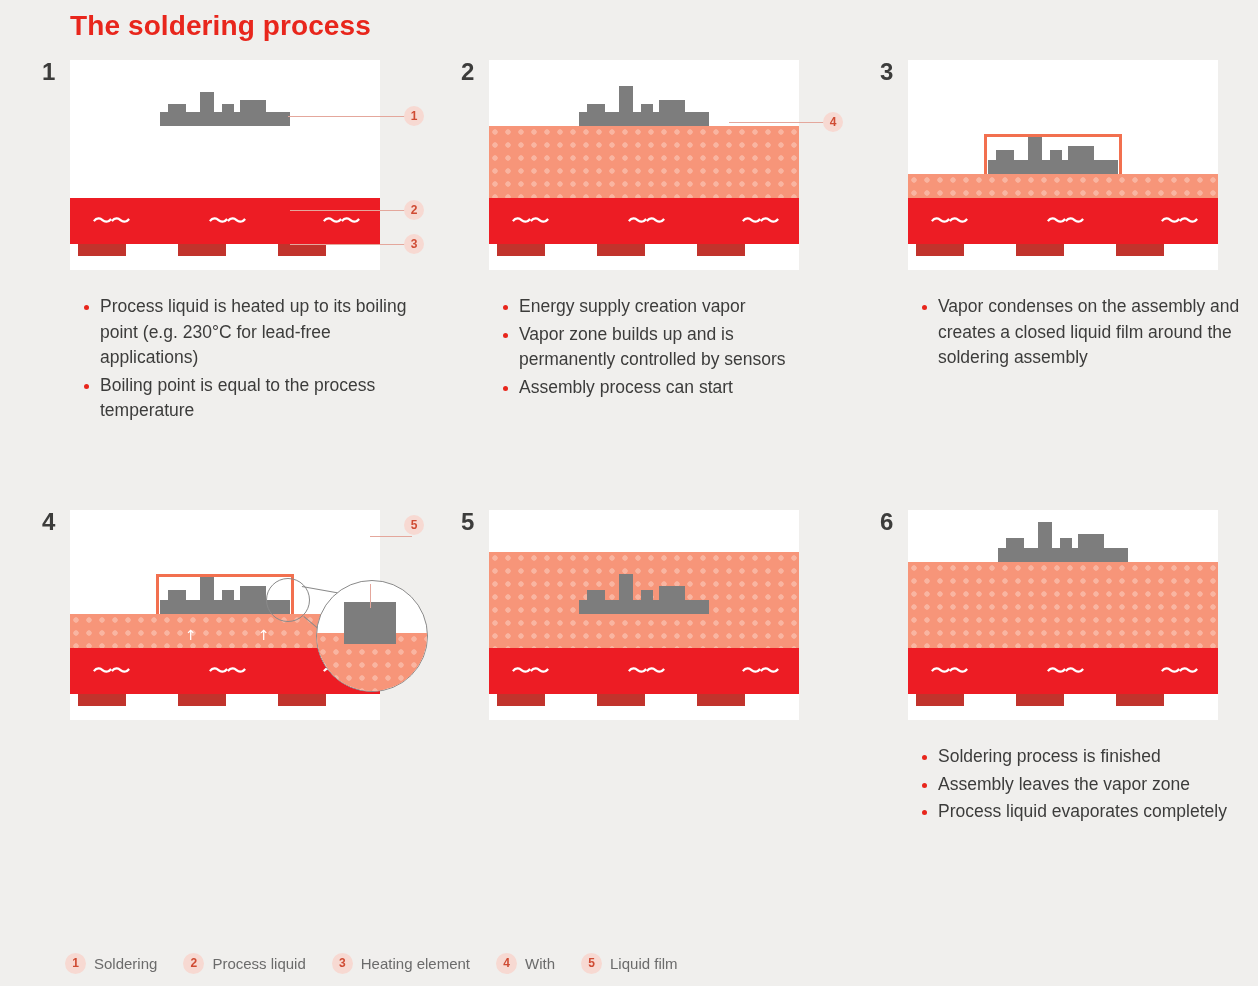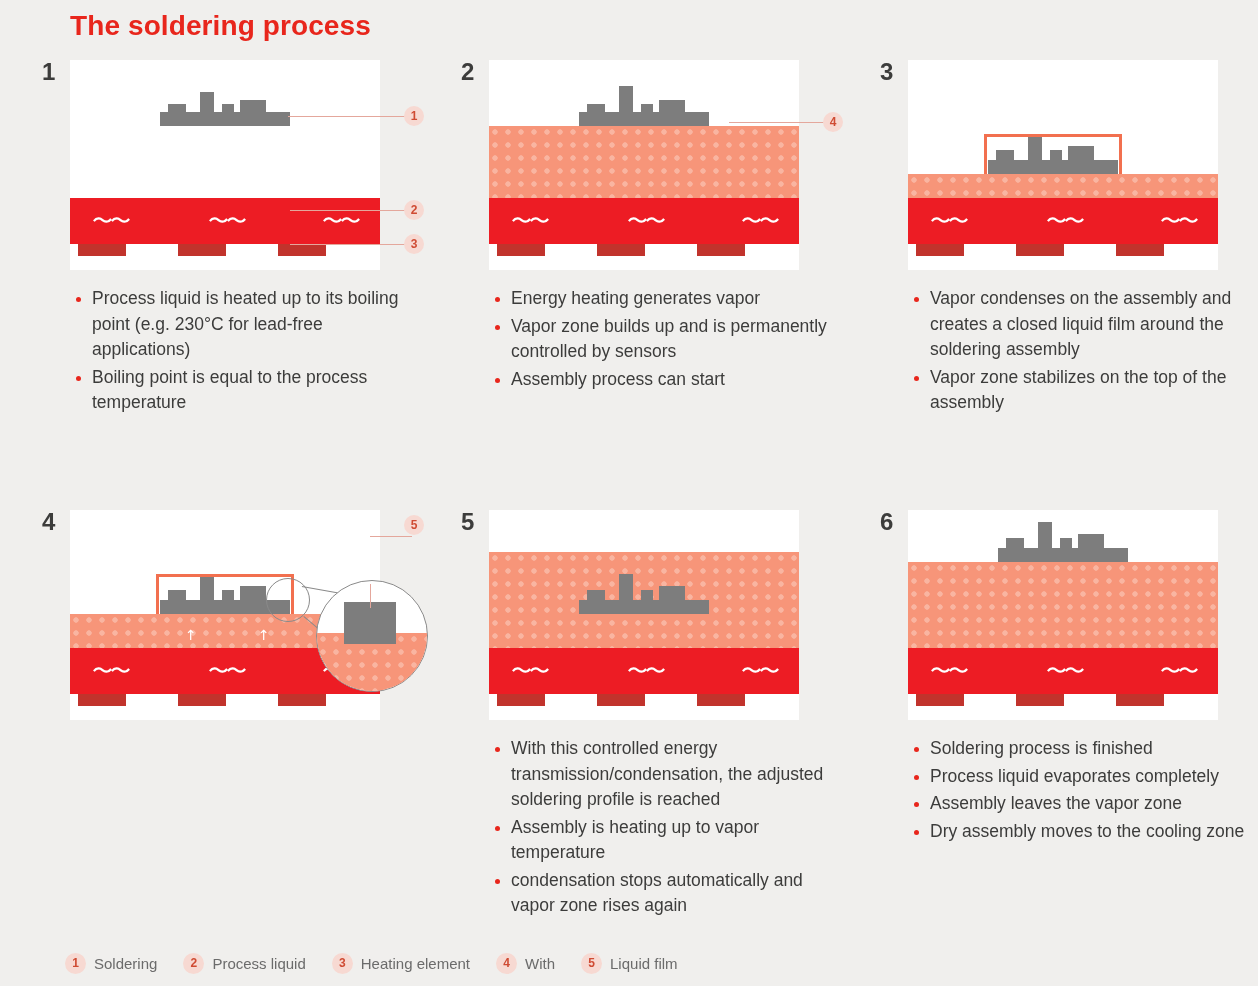--- a/index.html
+++ b/index.html
@@ -140,21 +140,21 @@
     line-height:20px;
   }
   
   .bullets{
     position:absolute;
     left:70px;
     top:232px;
     width:350px;
   }
   ul.blist{
-    margin:4px;padding:0;list-style:none;
+    margin:12px;padding:0;list-style:none;
   }
   ul.blist li{
     position:relative;
     padding-left:18px;
     font-size:17.5px;
     line-height:25.5px;
     color:#3c3c3b;
     margin-bottom:2px;
   }
   ul.blist li:before{
@@ -307,21 +307,21 @@
             <div class="foot" style="left:8px; width:48px;"></div>
             <div class="foot" style="left:108px; width:48px;"></div>
             <div class="foot" style="left:208px; width:48px;"></div>
           </div>
           <div class="callout-line" style="left:240px; top:62px; width:100px;"></div>
           <div class="callout" style="left:334px; top:52px;">4</div>
         </div>
       </div>
       <div class="bullets">
         <ul class="blist">
-          <li>Energy heating generates vapor</li>
+          <li>Energy supply creation vapor</li>
           <li>Vapor zone builds up and is permanently controlled by sensors</li>
           <li>Assembly process can start</li>
         </ul>
       </div>
     </div>
 
     <div class="cell" style="height:450px;">
       <div class="num">3</div>
       <div class="figwrap">
         <div class="fig">
@@ -343,21 +343,20 @@
           <div class="feet">
             <div class="foot" style="left:8px; width:48px;"></div>
             <div class="foot" style="left:108px; width:48px;"></div>
             <div class="foot" style="left:208px; width:48px;"></div>
           </div>
         </div>
       </div>
       <div class="bullets">
         <ul class="blist">
           <li>Vapor condenses on the assembly and creates a closed liquid film around the soldering assembly</li>
-          <li>Vapor zone stabilizes on the top of the assembly</li>
         </ul>
       </div>
     </div>
   </div>
 
   <div class="row">
 
     <div class="cell" style="height:430px;">
       <div class="num">4</div>
       <div class="figwrap">
@@ -422,27 +421,20 @@
             <span class="coil c2">〜〜</span>
             <span class="coil c3">〜〜</span>
           </div>
           <div class="feet">
             <div class="foot" style="left:8px; width:48px;"></div>
             <div class="foot" style="left:108px; width:48px;"></div>
             <div class="foot" style="left:208px; width:48px;"></div>
           </div>
         </div>
       </div>
-      <div class="bullets">
-        <ul class="blist">
-          <li>With this controlled energy transmission/condensation, the adjusted soldering profile is reached</li>
-          <li>Assembly is heating up to vapor temperature</li>
-          <li>condensation stops automatically and vapor zone rises again</li>
-        </ul>
-      </div>
     </div>
 
     <div class="cell" style="height:430px;">
       <div class="num">6</div>
       <div class="figwrap">
         <div class="fig">
           <div class="chamber"></div>
           <div class="vapor" style="top:52px; height:86px;"></div>
           <div class="assembly" style="left:90px; top:16px; width:130px; height:36px;">
             <div class="comp" style="left:8px; width:18px; height:10px;"></div>
@@ -459,23 +451,22 @@
           <div class="feet">
             <div class="foot" style="left:8px; width:48px;"></div>
             <div class="foot" style="left:108px; width:48px;"></div>
             <div class="foot" style="left:208px; width:48px;"></div>
           </div>
         </div>
       </div>
       <div class="bullets">
         <ul class="blist">
           <li>Soldering process is finished</li>
+          <li>Assembly leaves the vapor zone</li>
           <li>Process liquid evaporates completely</li>
-          <li>Assembly leaves the vapor zone</li>
-          <li>Dry assembly moves to the cooling zone</li>
         </ul>
       </div>
     </div>
   </div>
 </div>
 
 <div class="legend">
   <div class="legend-item">
     <span class="legend-badge">1</span>
     <span class="legend-label">Soldering</span>

